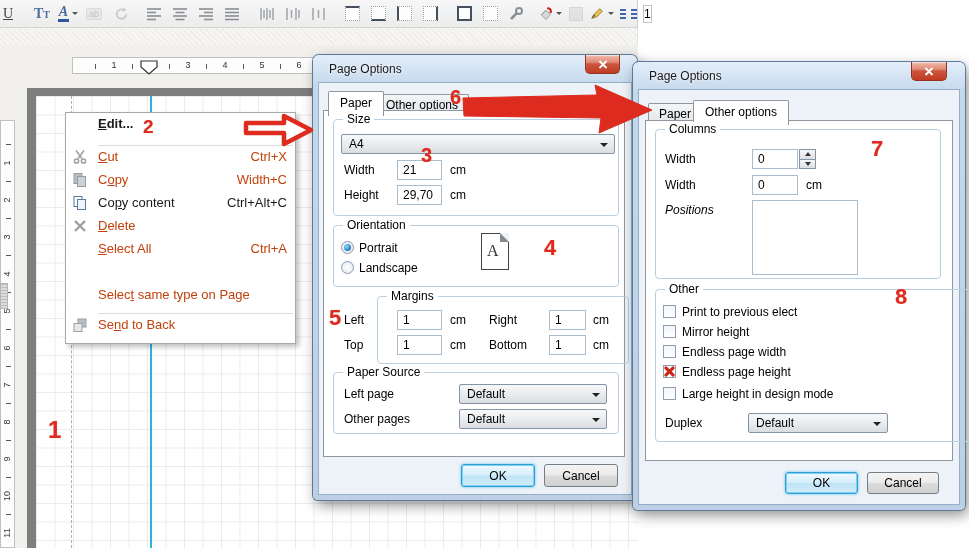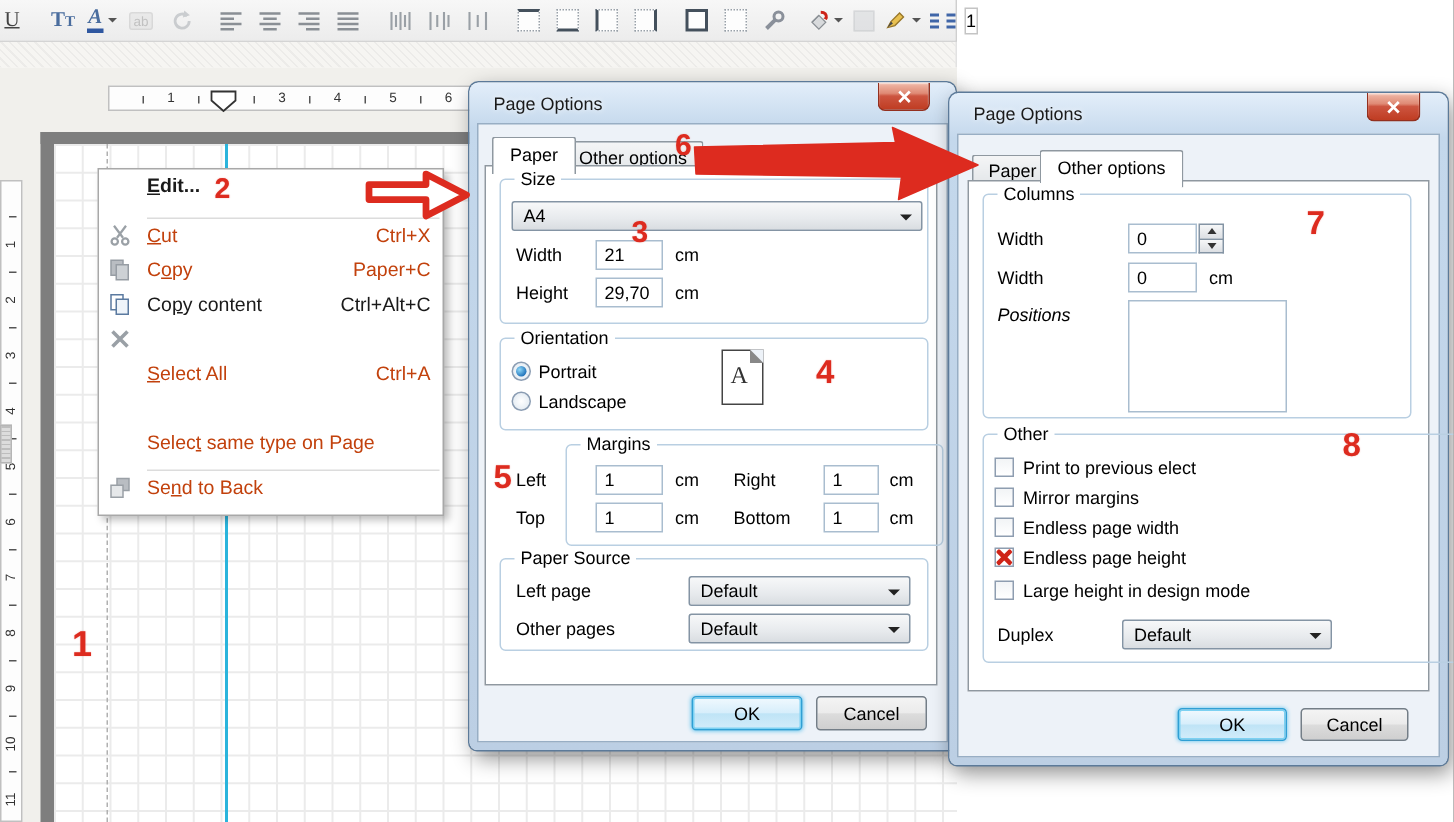--- a/index.html
+++ b/index.html
@@ -349,40 +349,41 @@
         <span class="mi-short">Ctrl+X</span>
       </div>
     <div class="mi disabled">
       <span class="mi-icon">
           <svg width="16" height="16" viewBox="0 0 16 16">
             <rect x="2" y="1.5" width="8" height="10" fill="#b9bdc2" stroke="#979da4"></rect>
             <rect x="5.5" y="4.5" width="8" height="10" fill="#cdd1d5" stroke="#979da4"></rect>
           </svg>
         </span>
       <span class="mi-label">C<u>o</u>py</span>
-        <span class="mi-short">Paper+C</span>
+        <span class="mi-short">Width+C</span>
       </div>
     <div class="mi">
       <span class="mi-icon">
           <svg width="16" height="16" viewBox="0 0 16 16">
             <rect x="2" y="1.5" width="8" height="10" fill="#fff" stroke="#5b7aa0"></rect>
             <rect x="5.5" y="4.5" width="8" height="10" fill="#eef4fa" stroke="#5b7aa0"></rect>
           </svg>
         </span>
       <span class="mi-label">Co<u>p</u>y content</span>
         <span class="mi-short">Ctrl+Alt+C</span>
       </div>
     <div class="mi disabled">
       <span class="mi-icon">
           <svg width="16" height="16" viewBox="0 0 16 16">
             <g stroke="#9aa0a6" stroke-width="2.4">
               <path d="M3 3 L13 13 M13 3 L3 13"></path>
             </g>
           </svg>
         </span>
+      <span class="mi-label"><u>D</u>elete</span>
         <span class="mi-short"></span>
       </div>
     <div class="mi disabled">
       <span class="mi-icon"></span>
         <span class="mi-label"><u>S</u>elect All</span>
         <span class="mi-short">Ctrl+A</span>
       </div>
     <div class="mi disabled">
       <span class="mi-icon"></span>
         <span class="mi-short"></span>
@@ -506,21 +507,21 @@
 
     <div class="grp" style="left:22px;top:227px;width:344px;height:153px;z-index:9;">
       <span class="legend">Other</span>
       </div>
     <div style="position:absolute;z-index:9;">
       <div class="cb-box" style="left:30px;top:243px;"></div>
       <span class="lbl cb-label" style="left:49px;top:243px;">Print to previous elect</span>
       </div>
     <div style="position:absolute;z-index:9;">
       <div class="cb-box" style="left:30px;top:263px;"></div>
-      <span class="lbl cb-label" style="left:49px;top:263px;">Mirror margins</span>
+      <span class="lbl cb-label" style="left:49px;top:263px;">Mirror height</span>
       </div>
     <div style="position:absolute;z-index:9;">
       <div class="cb-box" style="left:30px;top:283px;"></div>
       <span class="lbl cb-label" style="left:49px;top:283px;">Endless page width</span>
       </div>
     <div style="position:absolute;z-index:9;">
       <div class="cb-box checked" style="left:30px;top:303px;"></div>
       <span class="lbl cb-label" style="left:49px;top:303px;">Endless page height</span>
       </div>
     <div style="position:absolute;z-index:9;">

